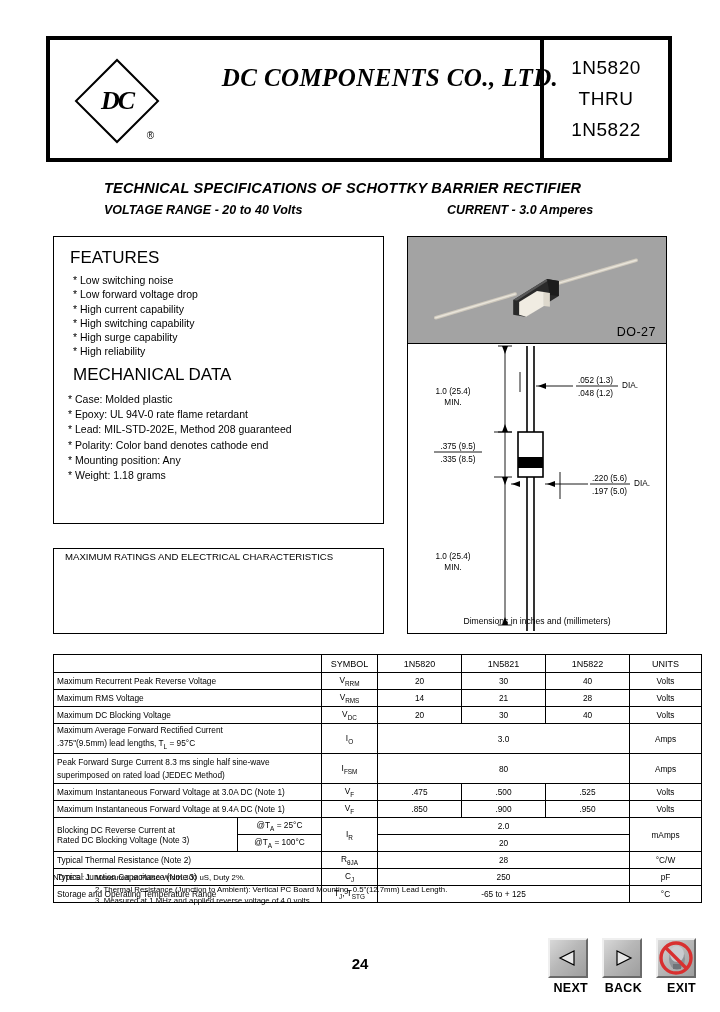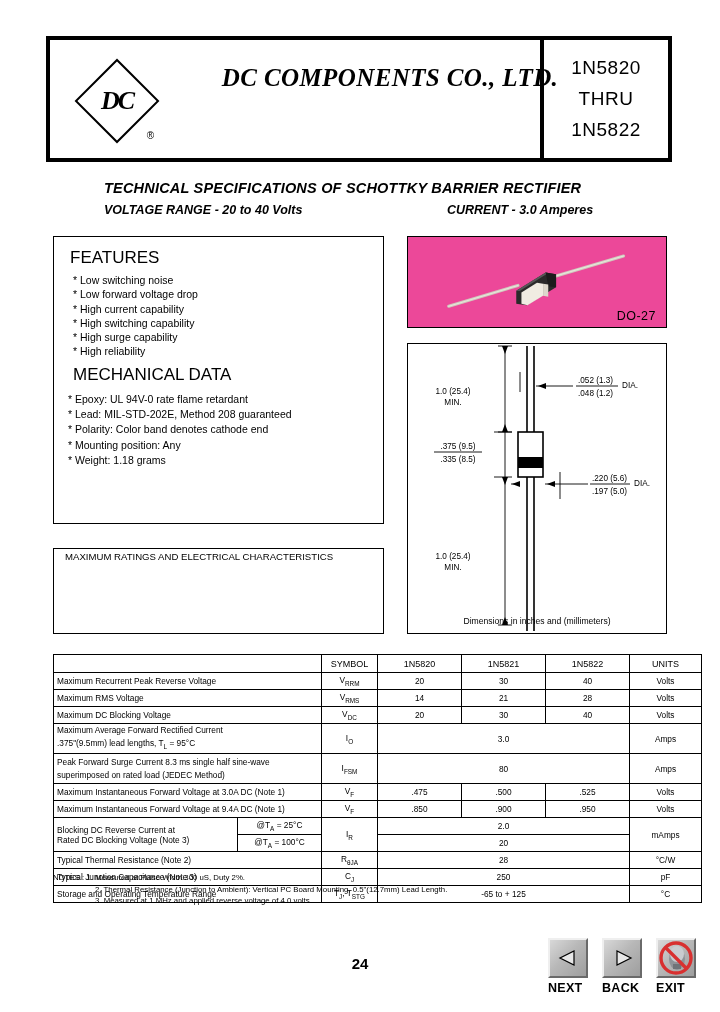--- a/index.html
+++ b/index.html
@@ -34,21 +34,21 @@
   .flist div,.mlist div{font-size:10.5px;line-height:14.3px;white-space:nowrap;}
   .mlist div{line-height:15.2px;}
 
   
   .ratebox{position:absolute;left:53px;top:548px;width:331px;height:86px;border:1.5px solid #000;box-sizing:border-box;}
   .rate-t{position:absolute;left:11px;top:2px;font-size:9.6px;white-space:nowrap;}
   .rate-b{position:absolute;left:11px;top:29px;}
   .rate-b div{font-size:8.6px;line-height:12.6px;white-space:nowrap;}
 
   
-  .photobox{position:absolute;left:407px;top:236px;width:260px;height:92px;border:1.5px solid #000;box-sizing:border-box;background:#ec4899;}
+  .photobox{position:absolute;left:407px;top:236px;width:260px;height:108px;border:1.5px solid #000;box-sizing:border-box;background:#a3a3a3;}
   .do27{position:absolute;right:10px;bottom:4px;font-size:12.5px;letter-spacing:.5px;}
   .diode-img{position:absolute;left:0;top:0;width:100%;height:100%;}
 
   
   .drawbox{position:absolute;left:407px;top:343px;width:260px;height:291px;border:1.5px solid #000;box-sizing:border-box;}
   .dimcap{position:absolute;left:0;bottom:7px;width:100%;text-align:center;font-size:8.6px;margin-top:44px;}
   .drawsvg{position:absolute;left:0;top:0;}
 
   
   .tbl{position:absolute;left:53px;top:654px;width:614px;border-collapse:collapse;table-layout:fixed;}
@@ -62,21 +62,21 @@
   
   .notes{position:absolute;left:53px;top:872px;}
   .notes div{font-size:7.8px;line-height:11.6px;white-space:nowrap;}
   .notes .n1{margin-left:0;}
   .notes .n2{margin-left:42px;}
   .notes .n3{margin-left:42px;}
 
   
   .pageno{position:absolute;left:0;top:955px;width:720px;text-align:center;font-size:15px;font-weight:bold;}
   .nav{position:absolute;left:548px;top:938px;display:flex;gap:14px;}
-  .navitem{display:flex;flex-direction:column;align-items:flex-start;}
+  .navitem{display:flex;flex-direction:column;align-items:flex-end;}
   .navbtn{width:40px;height:40px;box-sizing:border-box;
      background:linear-gradient(135deg,#d8d8d8 0%,#b8b8b8 45%,#9e9e9e 100%);
      border-top:2px solid #efefef;border-left:2px solid #efefef;border-right:2px solid #6a6a6a;border-bottom:2px solid #6a6a6a;
      display:flex;align-items:center;justify-content:center;}
   .navlbl{font-size:12.5px;font-weight:bold;margin-top:3px;letter-spacing:.3px;}
 </style>
 </head>
 <body>
 
 <div class="page">
@@ -106,20 +106,21 @@
     <div class="flist">
       <div>* Low switching noise</div>
       <div>* Low forward voltage drop</div>
       <div>* High current capability</div>
       <div>* High switching capability</div>
       <div>* High surge capability</div>
       <div>* High reliability</div>
     </div>
     <div class="h-mech">MECHANICAL DATA</div>
     <div class="mlist">
+      <div>* Case: Molded plastic</div>
       <div>* Epoxy: UL 94V-0 rate flame retardant</div>
       <div>* Lead: MIL-STD-202E, Method 208 guaranteed</div>
       <div>* Polarity: Color band denotes cathode end</div>
       <div>* Mounting position: Any</div>
       <div>* Weight: 1.18 grams</div>
     </div>
   </div>
 
   <div class="ratebox">
     <div class="rate-t">MAXIMUM RATINGS AND ELECTRICAL CHARACTERISTICS</div>

